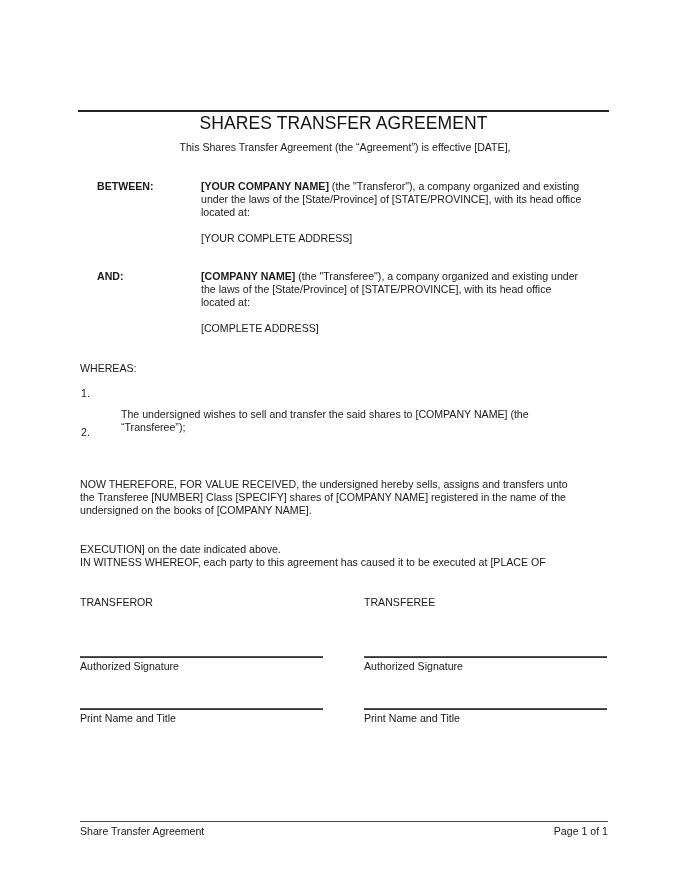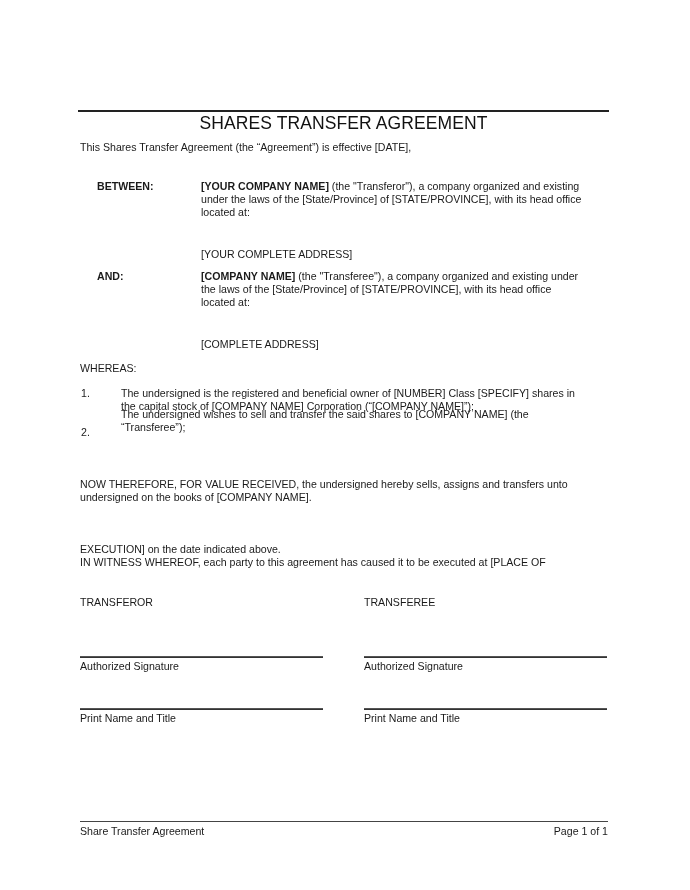--- a/index.html
+++ b/index.html
@@ -35,38 +35,37 @@
       color: #111;
       margin-top: 32px;
     }
     .title-rule {
       position: absolute;
       left: 78px; width: 531px;
       top: 110px;
       height: 2px;
       background: #222;
     }
-    .abs { position: absolute; }
+    .abs { position: absolute; text-align: center; }
     .intro { left: 80px; top: 141px; width: 530px; }
     .party-label {
       position: absolute;
       left: 80px;
       font-weight: bold;
       margin-left: 17px;
     }
     .party-body {
       position: absolute;
       left: 201px;
       width: 412px;
     }
     .party-body b { font-weight: bold; }
     .address {
       position: absolute;
       left: 201px;
-      margin-top: 16px;
     }
     .whereas-title {
       position: absolute;
       left: 80px; top: 362px;
       font-weight: normal;
     }
     .list-num {
       position: absolute;
       left: 81px;
     }
@@ -134,33 +133,30 @@
   <div class="party-body" style="top:270px;">
     <div><b>[COMPANY NAME]</b><span> (the "Transferee"), a company organized and existing under</span></div>
     <div>the laws of the [State/Province] of [STATE/PROVINCE], with its head office</div>
     <div>located at:</div>
   </div>
   <div class="address" style="top:322px;">[COMPLETE ADDRESS]</div>
 
   <div class="whereas-title">WHEREAS:</div>
 
   <div class="list-num" style="top:387px;">1.</div>
-  <div class="list-text" style="top:387px;">
-    <div>The undersigned is the registered and beneficial owner of [NUMBER] Class [SPECIFY] shares in</div>
-    <div>the capital stock of [COMPANY NAME] Corporation (“[COMPANY NAME]”);</div>
-  </div>
 
   <div class="list-num" style="top:426px;">2.</div>
   <div class="list-text" style="top:408px;">
     <div>The undersigned wishes to sell and transfer the said shares to [COMPANY NAME] (the</div>
     <div>“Transferee”);</div>
   </div>
 
   <div class="para" style="top:478px;">
     <div>NOW THEREFORE, FOR VALUE RECEIVED, the undersigned hereby sells, assigns and transfers unto</div>
+    <div>the Transferee [NUMBER] Class [SPECIFY] shares of [COMPANY NAME] registered in the name of the</div>
     <div>undersigned on the books of [COMPANY NAME].</div>
   </div>
 
   <div class="para" style="top:543px;">
     <div>EXECUTION] on the date indicated above.</div>
     <div>IN WITNESS WHEREOF, each party to this agreement has caused it to be executed at [PLACE OF</div>
   </div>
 
   <div class="sig-head" style="left:80px;">TRANSFEROR</div>
   <div class="sig-head" style="left:364px;">TRANSFEREE</div>

